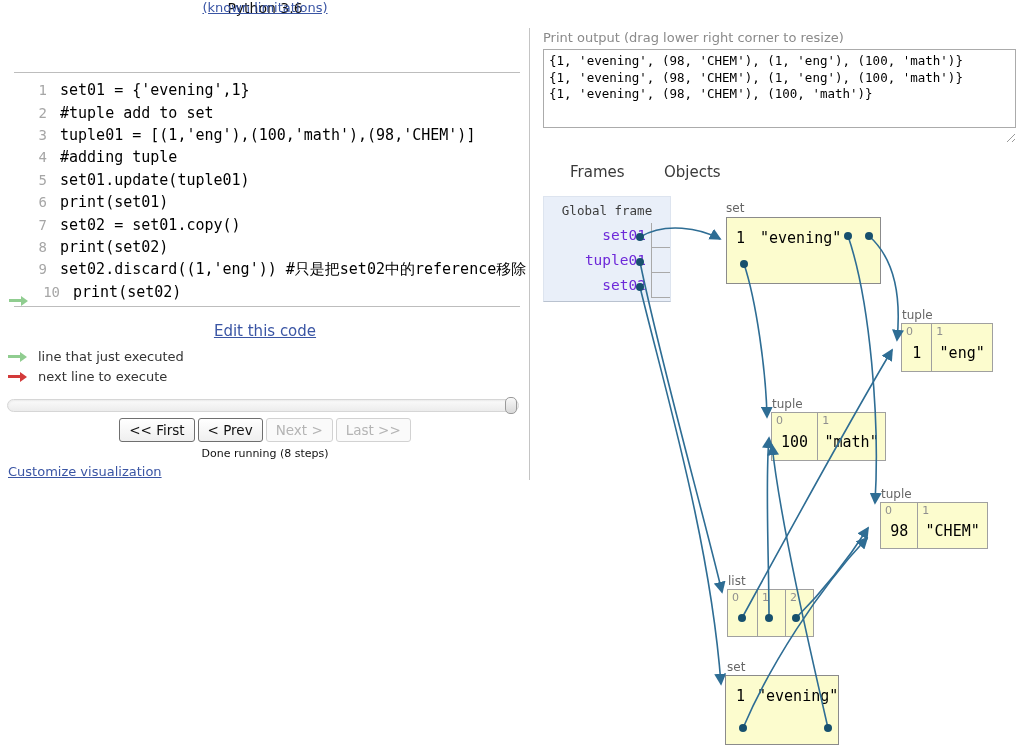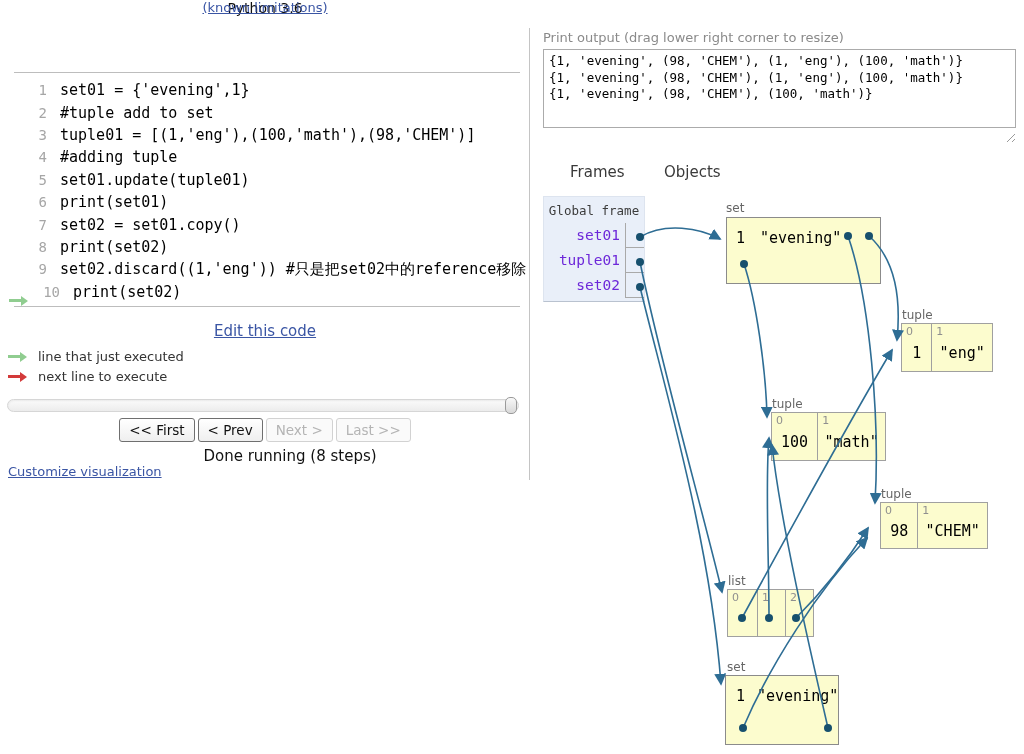--- a/index.html
+++ b/index.html
@@ -32,38 +32,38 @@
   .slider { left:7px; top:399px; width:512px; height:13px; border:1px solid #d6d6d6; border-radius:8px;
             background:linear-gradient(#fbfbfb,#ececec); box-shadow:inset 0 1px 2px rgba(0,0,0,.07); }
   .slider-handle { position:absolute; right:1px; top:-3px; width:12px; height:17px; border:1px solid #9a9a9a; border-radius:5px;
             background:linear-gradient(#f8f8f8,#d9d9d9); cursor:pointer; }
 
   .btn-row { left:0; top:418px; width:530px; display:flex; justify-content:center; gap:3px; }
   .vbtn { font-family:"DejaVu Sans", sans-serif; font-size:13.5px; padding:3px 9px; border:1px solid #6f6f6f; border-radius:3px;
           background:linear-gradient(#ffffff,#efefef); color:#111; cursor:pointer; }
   .vbtn.disabled { border-color:#d2d2d2; color:#b4b4b4; background:#fafafa; cursor:default; }
 
-  .status { left:0; top:447px; width:530px; text-align:center; font-size:15px; color:#111;margin-left:25px; }
+  .status { left:0; top:447px; width:530px; text-align:center; font-size:11px; color:#111; }
   .customize { left:8px; top:464px; font-size:13px; }
 
   .vdivider { left:529px; top:28px; width:1px; height:452px; background:#c4c4c4; }
 
   
   .po-label { left:543px; top:30px; font-size:13px; color:#8a8a8a; }
   .po-box { left:543px; top:49px; width:473px; height:79px; border:1px solid #ababab; resize:none; overflow:hidden;
             font-family:"DejaVu Sans Mono", monospace; font-size:12.5px; line-height:16.5px; color:#000; padding:3px 5px; background:#fff; }
   .resize-glyph { left:1004px; top:131px; width:11px; height:11px;
             background:repeating-linear-gradient(135deg,#9a9a9a 0 1px,transparent 1px 3.2px);
             clip-path:polygon(100% 0,0 100%,100% 100%); cursor:nwse-resize; }
 
   .col-header { top:163px; font-size:15px; color:#3a3a3a; }
   .frames-h { left:570px; width:100px; }
   .objects-h { left:664px; width:80px; text-align:left; }
 
-  .gframe { left:543px; top:196px; width:102px; height:106px; background:#e9eff9; border:1px solid #dde4ef; border-bottom-color:#b9c2cf; }
+  .gframe { left:543px; top:196px; width:128px; height:106px; background:#e9eff9; border:1px solid #dde4ef; border-bottom-color:#b9c2cf; }
   .gf-label { text-align:center; padding-top:6px; font-family:"DejaVu Sans Mono", monospace; font-size:12.5px; color:#3c3c3c; }
   .gf-row { position:absolute; left:0; width:100%; height:25px; display:flex; }
   .gf-name { flex:1; text-align:right; font-family:"DejaVu Sans Mono", monospace; font-size:14.5px; color:#6d28d9; padding-right:5px; line-height:25px; }
   .gf-cell { width:19px; border-left:1px solid #a9a9a9; border-bottom:1px solid #a9a9a9; }
 
   .obj-label { font-size:12px; color:#666; }
   .objbox { background:#fcfcce; border:1px solid #a0a0a0; position:absolute; }
   .setbox { border-color:#8b8b8b; }
   .mono { font-family:"DejaVu Sans Mono", monospace; }
   .setitem { position:absolute; font-size:15px; color:#000; }

